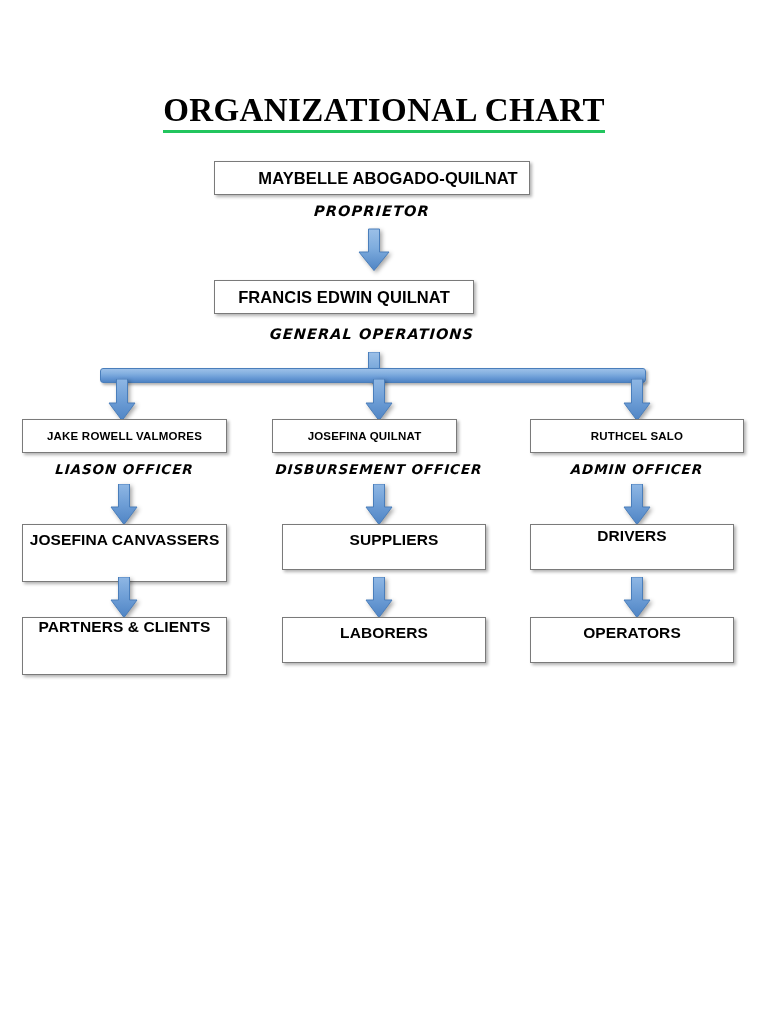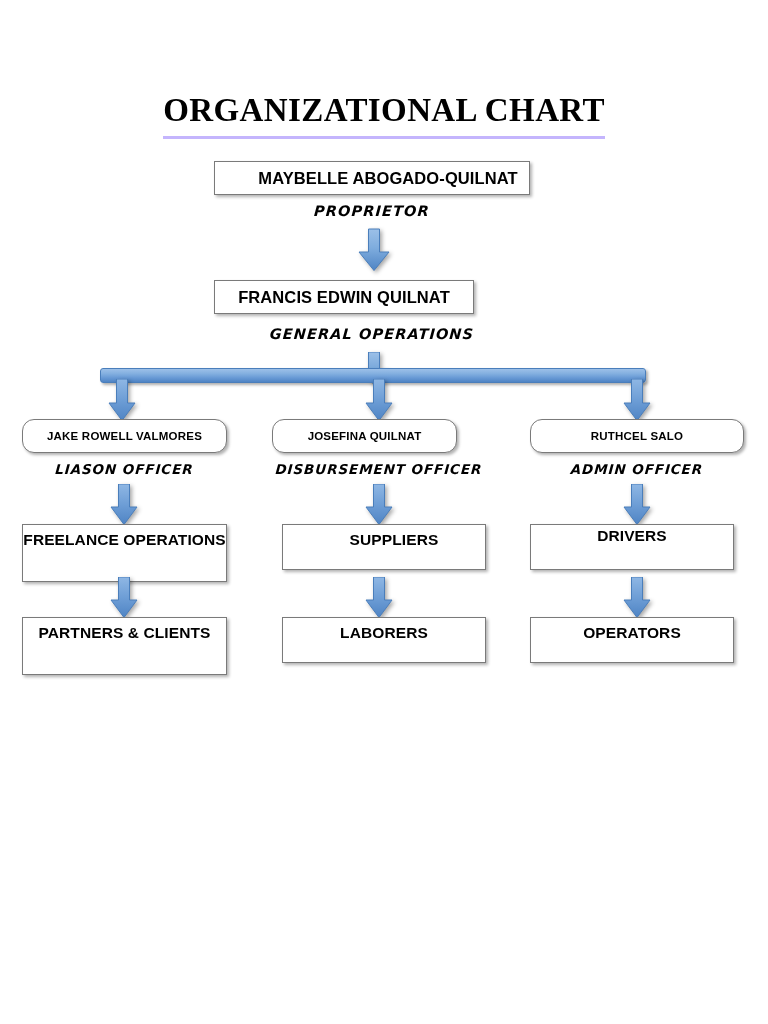--- a/index.html
+++ b/index.html
@@ -29,22 +29,22 @@
     top: 92px;
     text-align: center;
     font-family: "Liberation Serif", serif;
     font-weight: bold;
     font-size: 33px;
     letter-spacing: 0.4px;
     color: #000000;
     white-space: nowrap;
   }
   .chart-title span.ul {
-    border-bottom: 3px solid #c4b5fd;
-    padding-bottom: 8px;
+    border-bottom: 3px solid #22c55e;
+    padding-bottom: 2px;
     text-align: center;
   }
 
   
   .node-box {
     position: absolute;
     box-sizing: border-box;
     background: #ffffff;
     border: 1px solid #7a7a7a;
     box-shadow: 2px 2px 3px rgba(0,0,0,0.30);
@@ -59,21 +59,21 @@
     display: block;
     width: 100%;
   }
 
   
   .node-box.t-top { align-items: flex-start; }
   .node-box.t-mid { align-items: center; }
 
   .size-lg  { font-size: 16.5px; letter-spacing: 0.1px; }
   .size-md  { font-size: 15.5px; letter-spacing: 0.1px; }
-  .size-sm  { font-size: 11.5px; letter-spacing: 0.2px; border-radius: 12px; }
+  .size-sm  { font-size: 11.5px; letter-spacing: 0.2px; }
 
   
   .role-caption {
     position: absolute;
     text-align: center;
     color: #000000;
     font-family: "DejaVu Sans", sans-serif;
     font-style: italic;
     font-weight: bold;
     font-size: 14.5px;
@@ -203,21 +203,21 @@
       <path d="M10.5,0 L21.5,0 L21.5,23 L29,23 L16,40.5 L3,23 L10.5,23 Z" fill="url(#ag3)" stroke="#4a7ebb" stroke-width="1"></path>
     </svg>
   </div>
   <div class="arrow" style="left:621px; top:484px; width:32px; height:42px;">
     <svg width="32" height="42" viewBox="0 0 32 42" xmlns="http://www.w3.org/2000/svg">
       <path d="M10.5,0 L21.5,0 L21.5,23 L29,23 L16,40.5 L3,23 L10.5,23 Z" fill="url(#ag3)" stroke="#4a7ebb" stroke-width="1"></path>
     </svg>
   </div>
 
   <div class="node-box t-top size-md" style="left:22px; top:524px; width:205px; height:58px; padding-top:6px;">
-    <span class="node-label">FREELANCE OPERATIONS</span>
+    <span class="node-label">JOSEFINA CANVASSERS</span>
   </div>
 
   <div class="node-box t-top size-md" style="left:282px; top:524px; width:204px; height:46px; padding-top:6px;padding-left:20px;">
     <span class="node-label">SUPPLIERS</span>
   </div>
 
   <div class="node-box t-top size-md" style="left:530px; top:524px; width:204px; height:46px; padding-top:2px;">
     <span class="node-label">DRIVERS</span>
   </div>
 
@@ -230,21 +230,21 @@
     <svg width="32" height="42" viewBox="0 0 32 42" xmlns="http://www.w3.org/2000/svg">
       <path d="M10.5,0 L21.5,0 L21.5,23 L29,23 L16,40.5 L3,23 L10.5,23 Z" fill="url(#ag3)" stroke="#4a7ebb" stroke-width="1"></path>
     </svg>
   </div>
   <div class="arrow" style="left:621px; top:577px; width:32px; height:42px;">
     <svg width="32" height="42" viewBox="0 0 32 42" xmlns="http://www.w3.org/2000/svg">
       <path d="M10.5,0 L21.5,0 L21.5,23 L29,23 L16,40.5 L3,23 L10.5,23 Z" fill="url(#ag3)" stroke="#4a7ebb" stroke-width="1"></path>
     </svg>
   </div>
 
-  <div class="node-box t-top size-md" style="left:22px; top:617px; width:205px; height:58px; padding-top:6px;">
+  <div class="node-box t-top size-md" style="left:22px; top:617px; width:205px; height:58px; ">
     <span class="node-label">PARTNERS &amp; CLIENTS</span>
   </div>
 
   <div class="node-box t-top size-md" style="left:282px; top:617px; width:204px; height:46px; padding-top:6px;">
     <span class="node-label">LABORERS</span>
   </div>
 
   <div class="node-box t-top size-md" style="left:530px; top:617px; width:204px; height:46px; padding-top:6px;">
     <span class="node-label">OPERATORS</span>
   </div>

